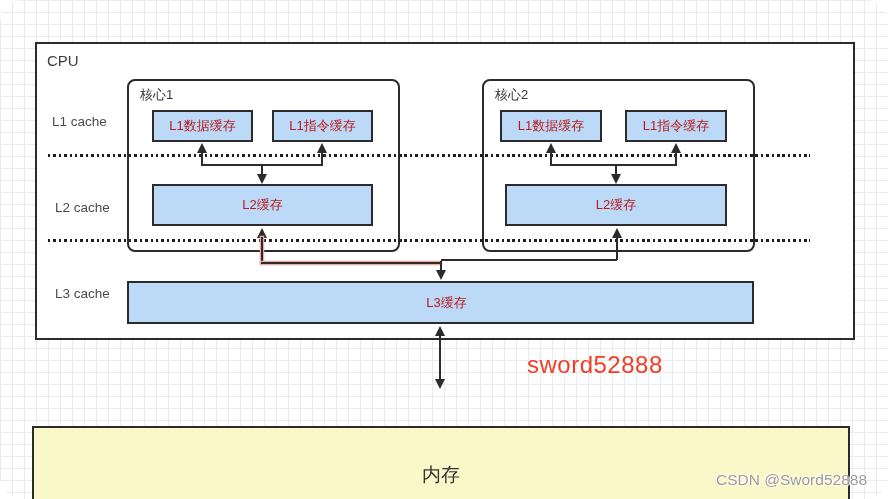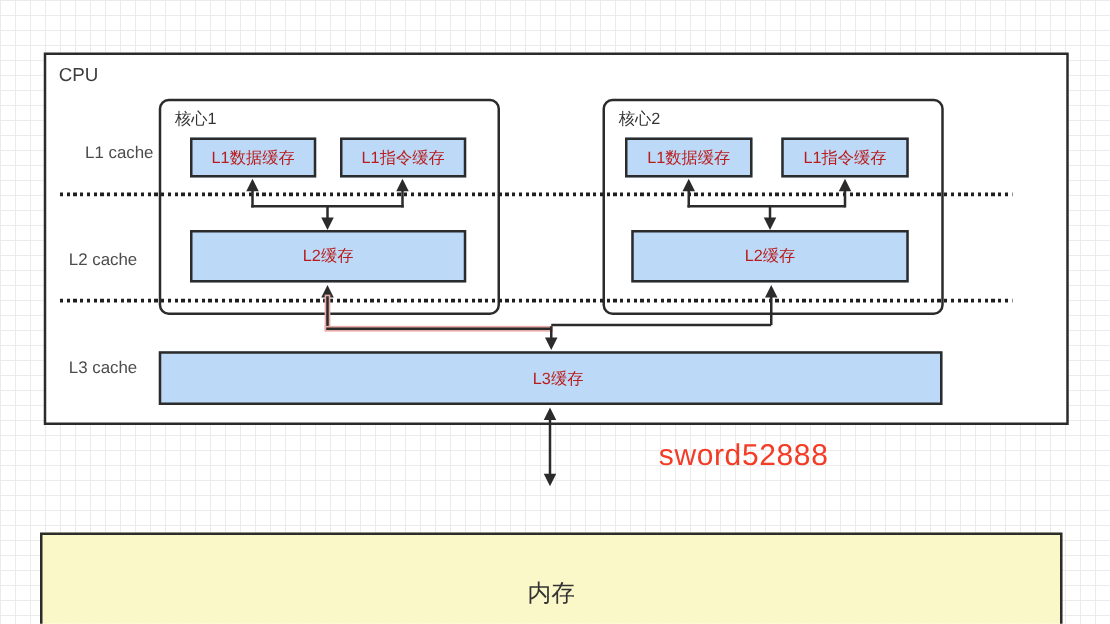--- a/index.html
+++ b/index.html
@@ -4,20 +4,21 @@
 <style>
   html,body{margin:0;padding:0;}
   body{font-family:"Liberation Sans","DejaVu Sans",sans-serif;}
   .canvas{
     position:relative;width:888px;height:499px;overflow:hidden;
     background-color:#ffffff;
     background-image:
       linear-gradient(#ebebeb 1px, transparent 1px),
       linear-gradient(90deg, #ebebeb 1px, transparent 1px);
     background-size:12px 12px;
+    border-radius:22px;
   }
   .box{position:absolute;box-sizing:border-box;border:2px solid #2b2b2b;}
   .cpu-box{left:35px;top:42px;width:820px;height:298px;background:#ffffff;border-width:2.5px;}
   .core-box{top:79px;width:273px;height:173px;border-radius:8px;background:#ffffff;}
   .core1{left:127px;} .core2{left:482px;}
   .cache{background:#bcd9f7;display:flex;align-items:center;justify-content:center;
          font-size:13px;color:#b91c1c;}
   .l1{top:110px;height:32px;}
   .l2{top:184px;height:42px;}
   .l3-box{left:127px;top:281px;width:627px;height:43px;padding-left:12px;}
@@ -38,21 +39,21 @@
     text-shadow:1px 1px 1px #ffffff,-1px -1px 1px #ffffff;white-space:nowrap;}
 </style>
 </head>
 <body>
 
 <div class="canvas">
 
   <div class="box cpu-box"></div>
   <div class="lbl" style="left:47px;top:52px;font-size:15px;color:#3d3d3d;">CPU</div>
 
-  <div class="lbl" style="left:68px;top:114px;">L1 cache</div>
+  <div class="lbl" style="left:52px;top:114px;">L1 cache</div>
   <div class="lbl" style="left:55px;top:200px;">L2 cache</div>
   <div class="lbl" style="left:55px;top:286px;">L3 cache</div>
 
   <div class="box core-box core1">
     <span class="core-title">核心1</span>
   </div>
   <div class="box core-box core2">
     <span class="core-title">核心2</span>
   </div>
 
@@ -96,14 +97,15 @@
   <div class="ln h" style="left:441px;top:259px;width:176px;"></div>
 
   <div class="ln v" style="left:440px;top:261px;height:10px;"></div>
   <div class="arr down" style="left:436px;top:270px;"></div>
 
   <div class="arr up" style="left:435px;top:326px;"></div>
   <div class="ln v" style="left:439px;top:335px;height:45px;"></div>
   <div class="arr down" style="left:435px;top:379px;"></div>
 
   <div class="wm-red">sword52888</div>
+  <div class="wm-gray">CSDN @Sword52888</div>
 
 </div>
 
 </body></html>

